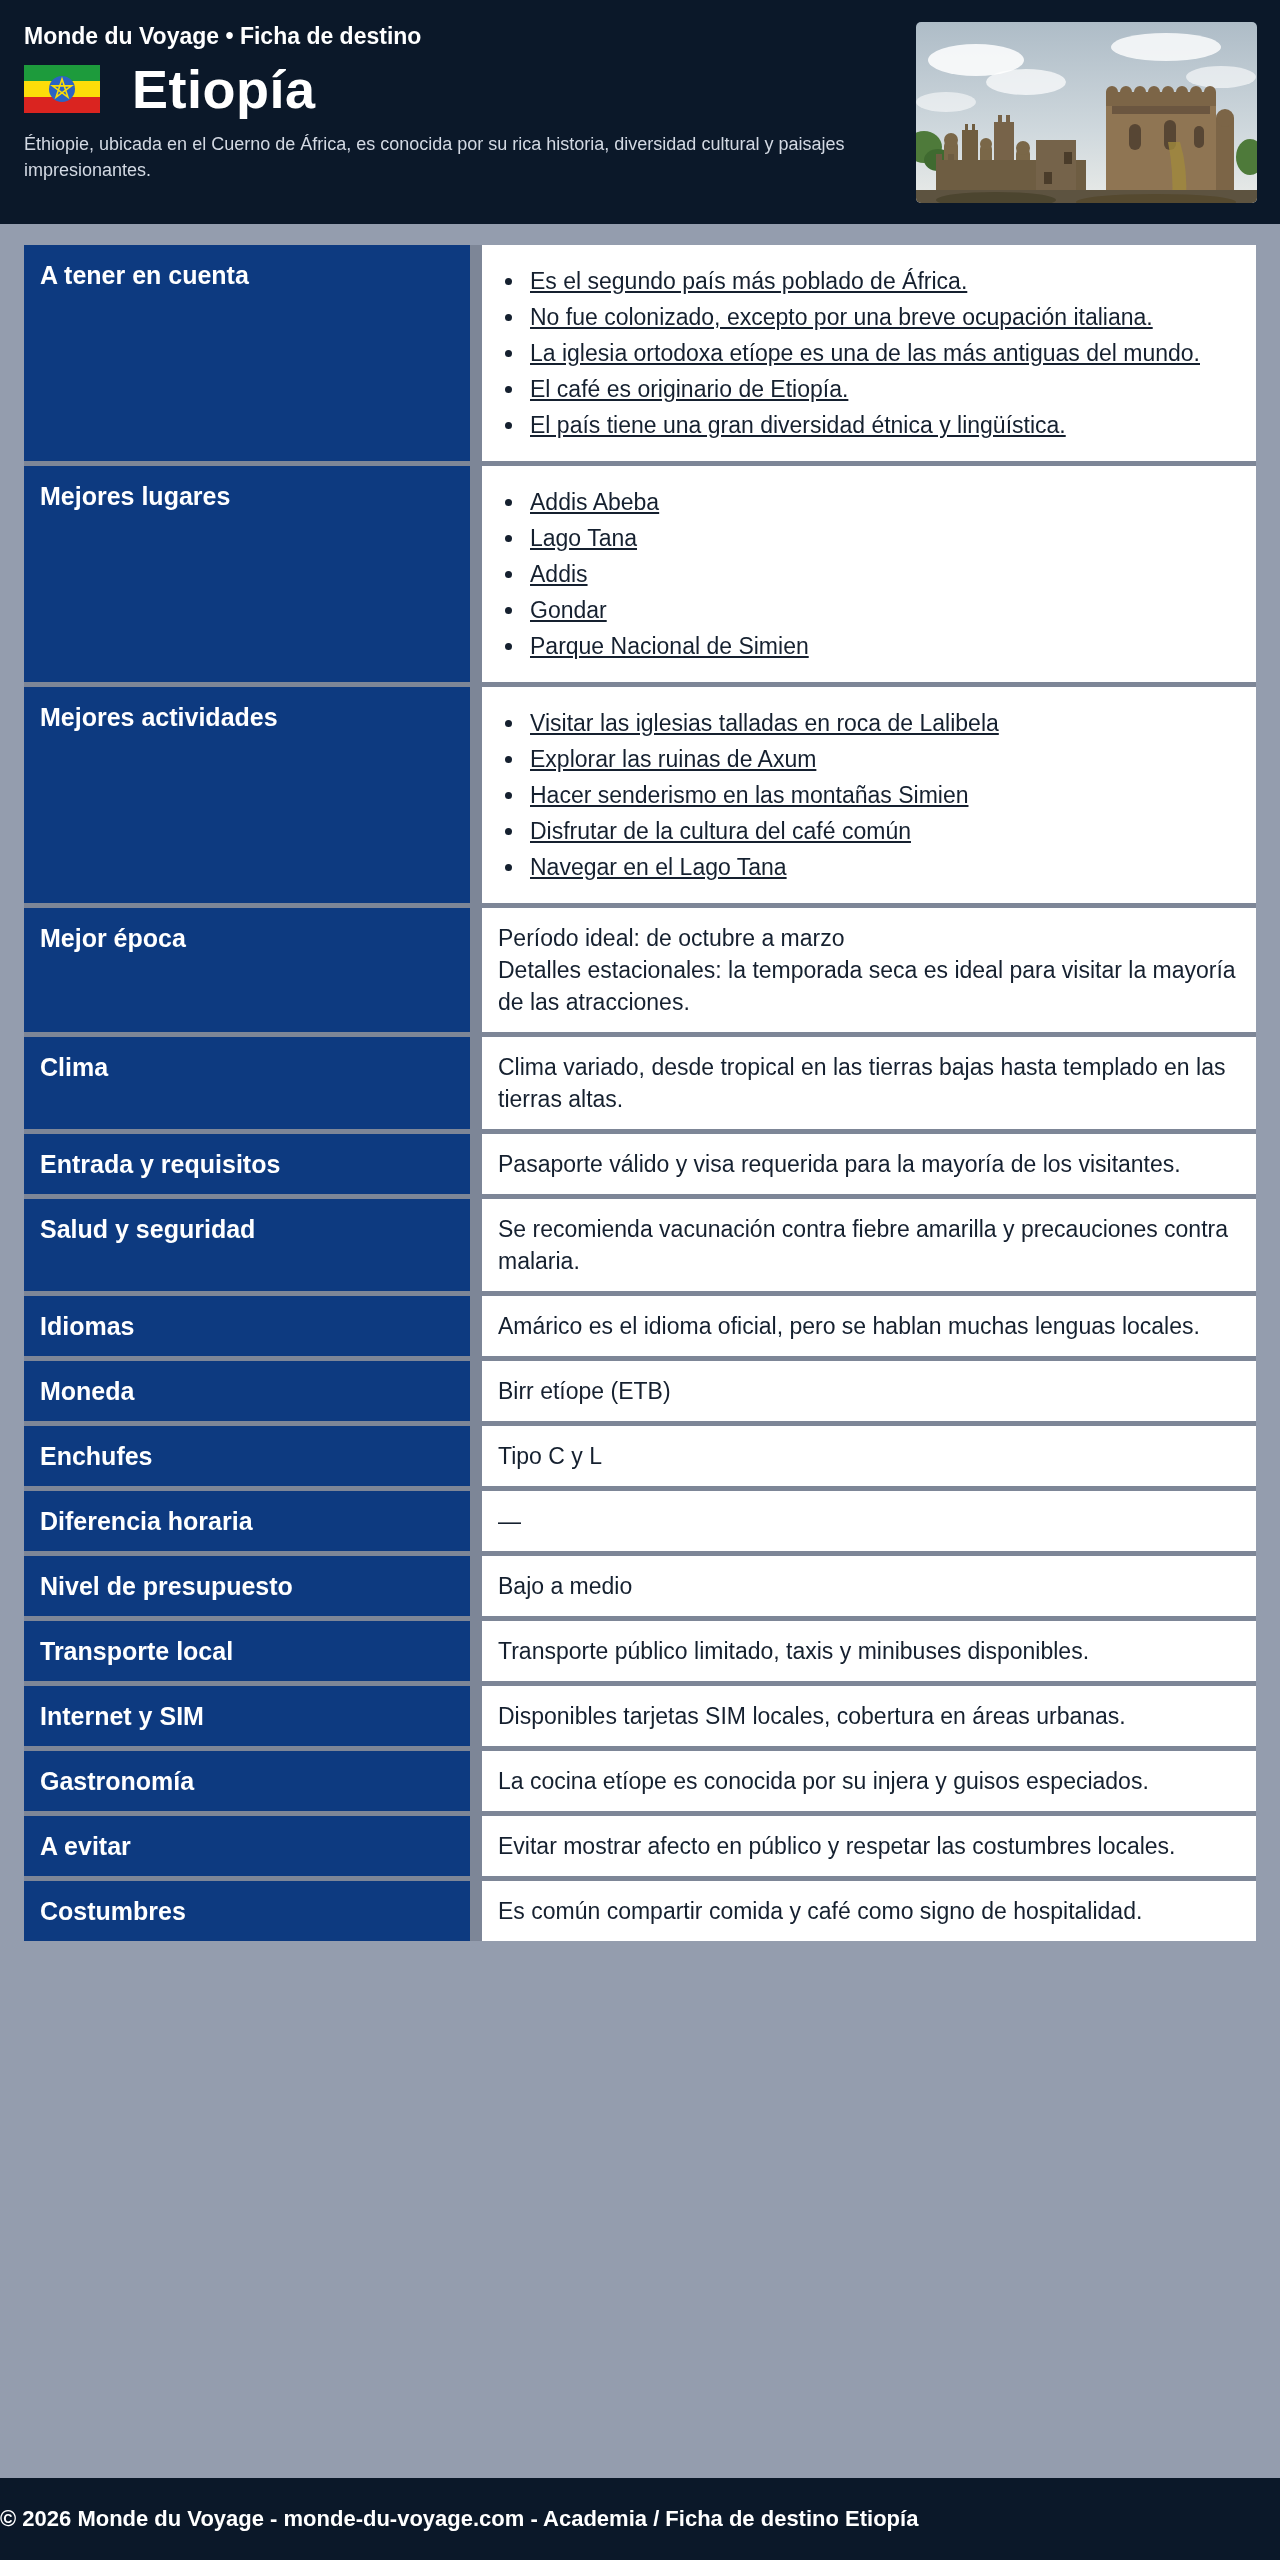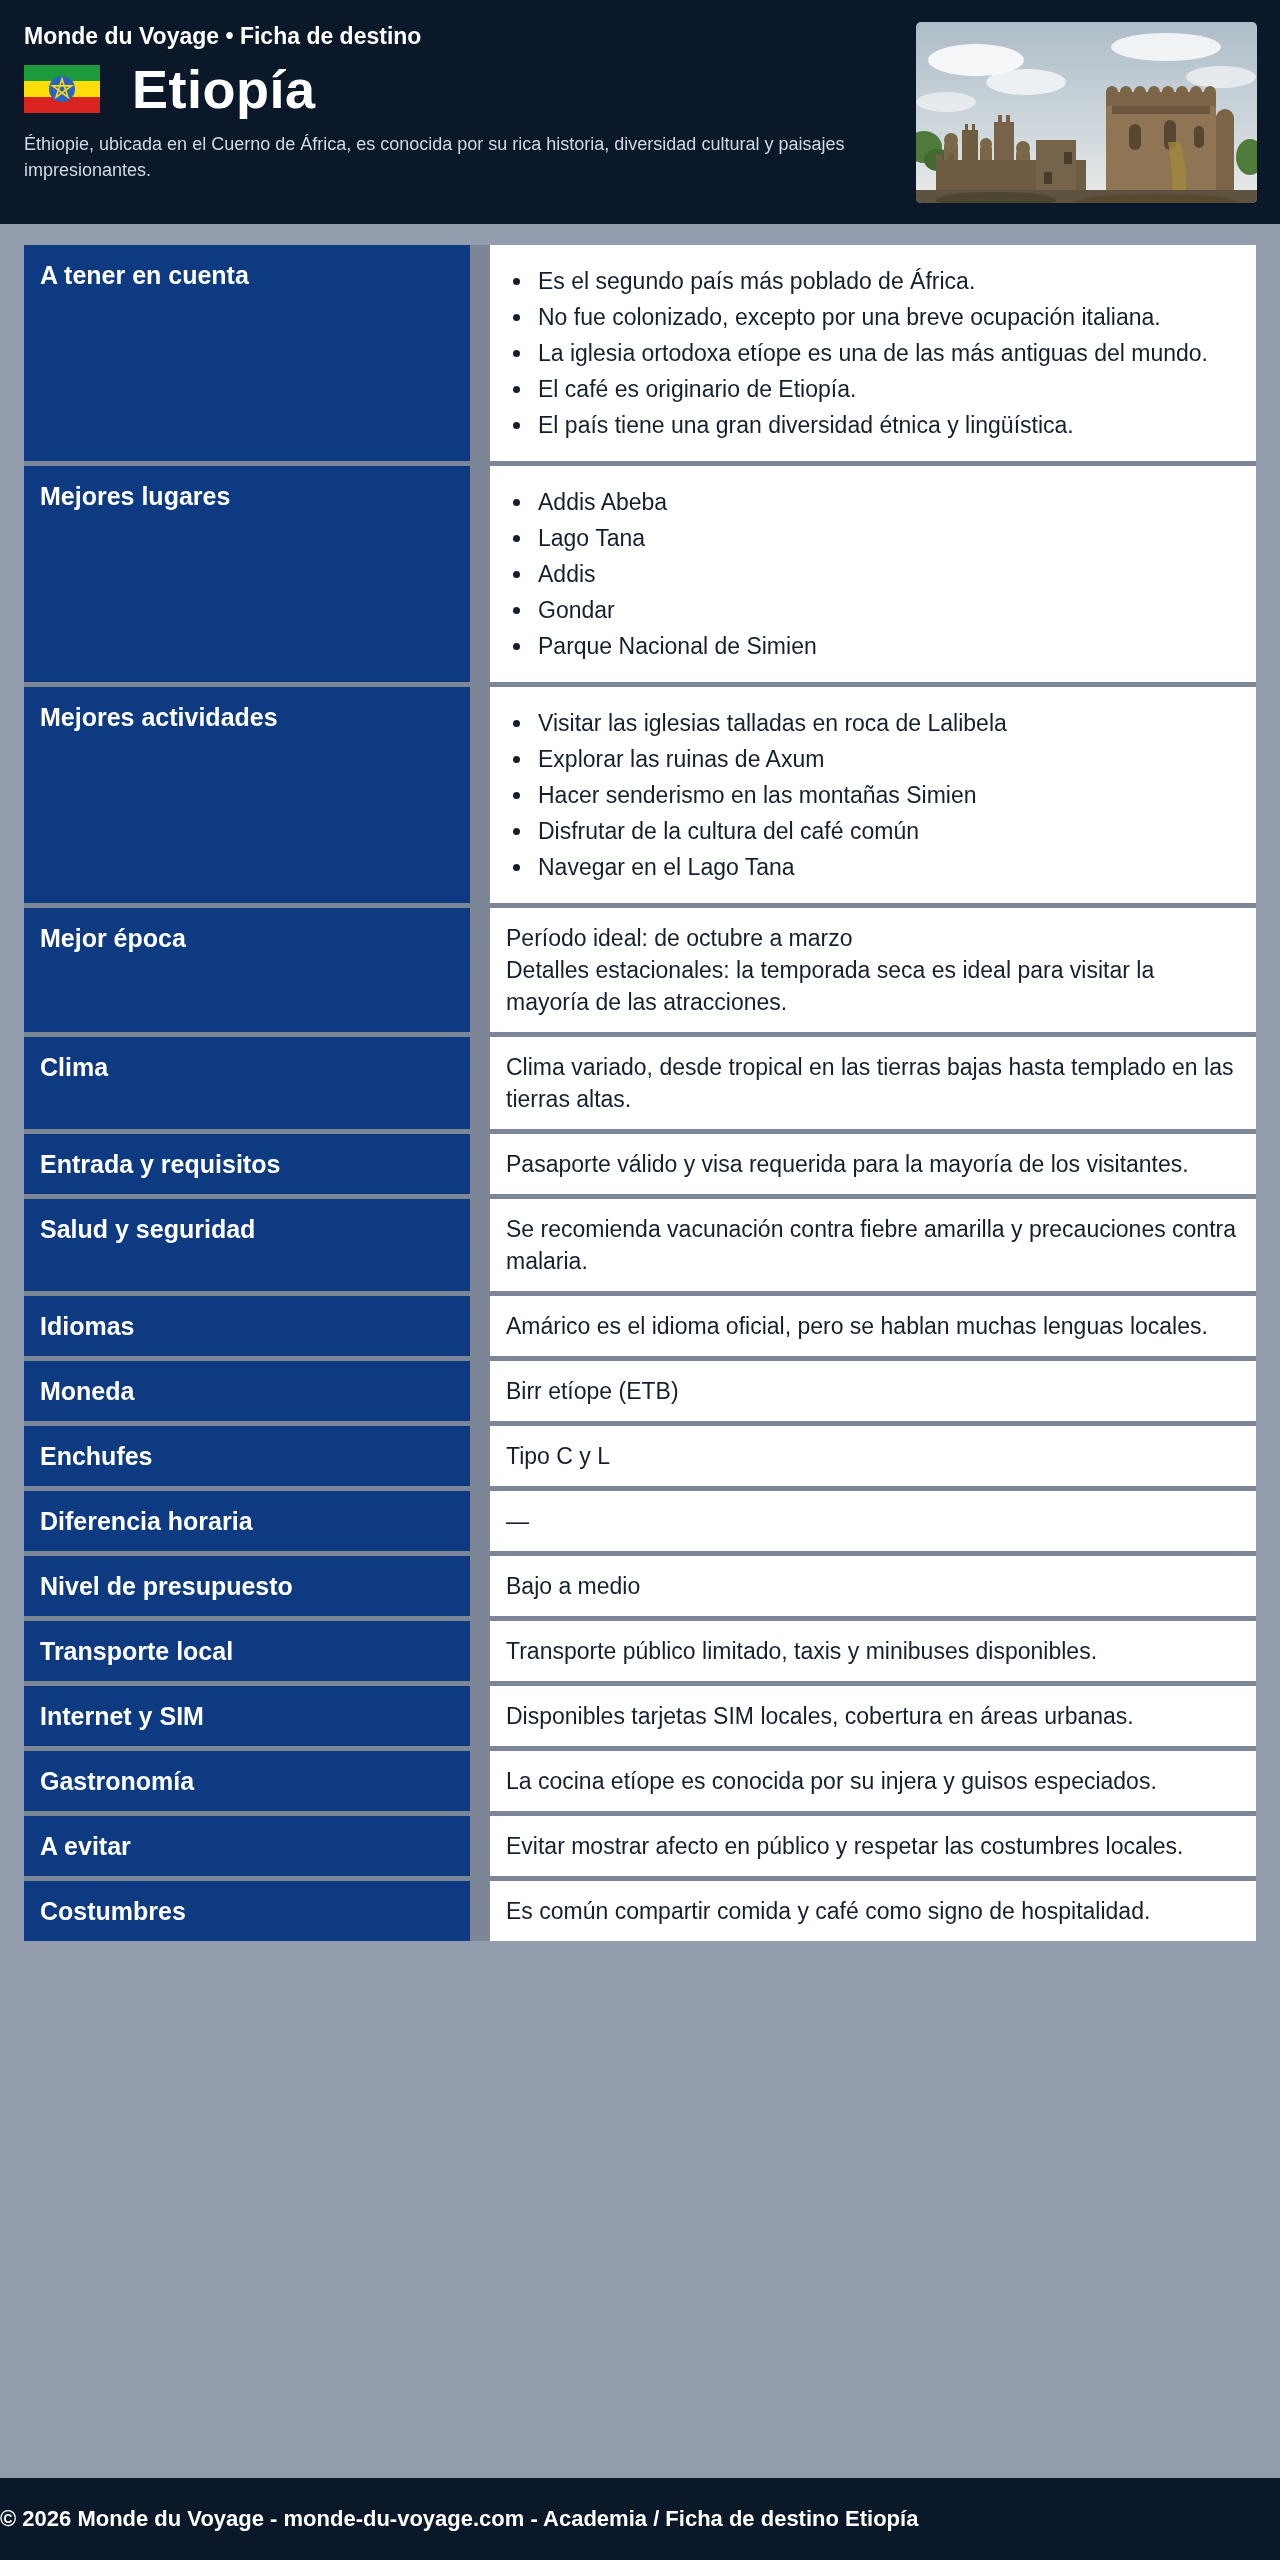--- a/index.html
+++ b/index.html
@@ -41,33 +41,33 @@
   
   main{flex:1 1 auto;padding:21px 24px 0 24px;}
   #rows{
     background:#7d8697;      
     display:grid;
     row-gap:5px;
   }
   .t-row{
     display:grid;
     grid-template-columns:446px 1fr;
-    column-gap:20px;
+    column-gap:12px;
   }
   .t-label{
     background:#0d3a80;color:#ffffff;font-weight:bold;
     font-size:25px;line-height:32px;
     padding:14px 16px;
   }
   .t-content{
     background:#ffffff;color:#15202f;
     font-size:23px;line-height:32px;
     padding:14px 16px;
   }
-  .t-content ul{margin:6px 0;padding:0 0 0 28px;}
+  .t-content ul{margin:6px 0;padding:0 0 0 28px;text-decoration:underline;}
   .t-content li{margin:0 0 4px 0;padding-left:4px;}
   .t-content li:last-child{margin-bottom:0;}
   
   footer{
     background:#0b1829;height:82px;flex:0 0 auto;
     display:flex;align-items:center;justify-content:flex-start;
   }
   .footer-text{color:#ffffff;font-weight:bold;font-size:22px;}
 </style>
 </head>

